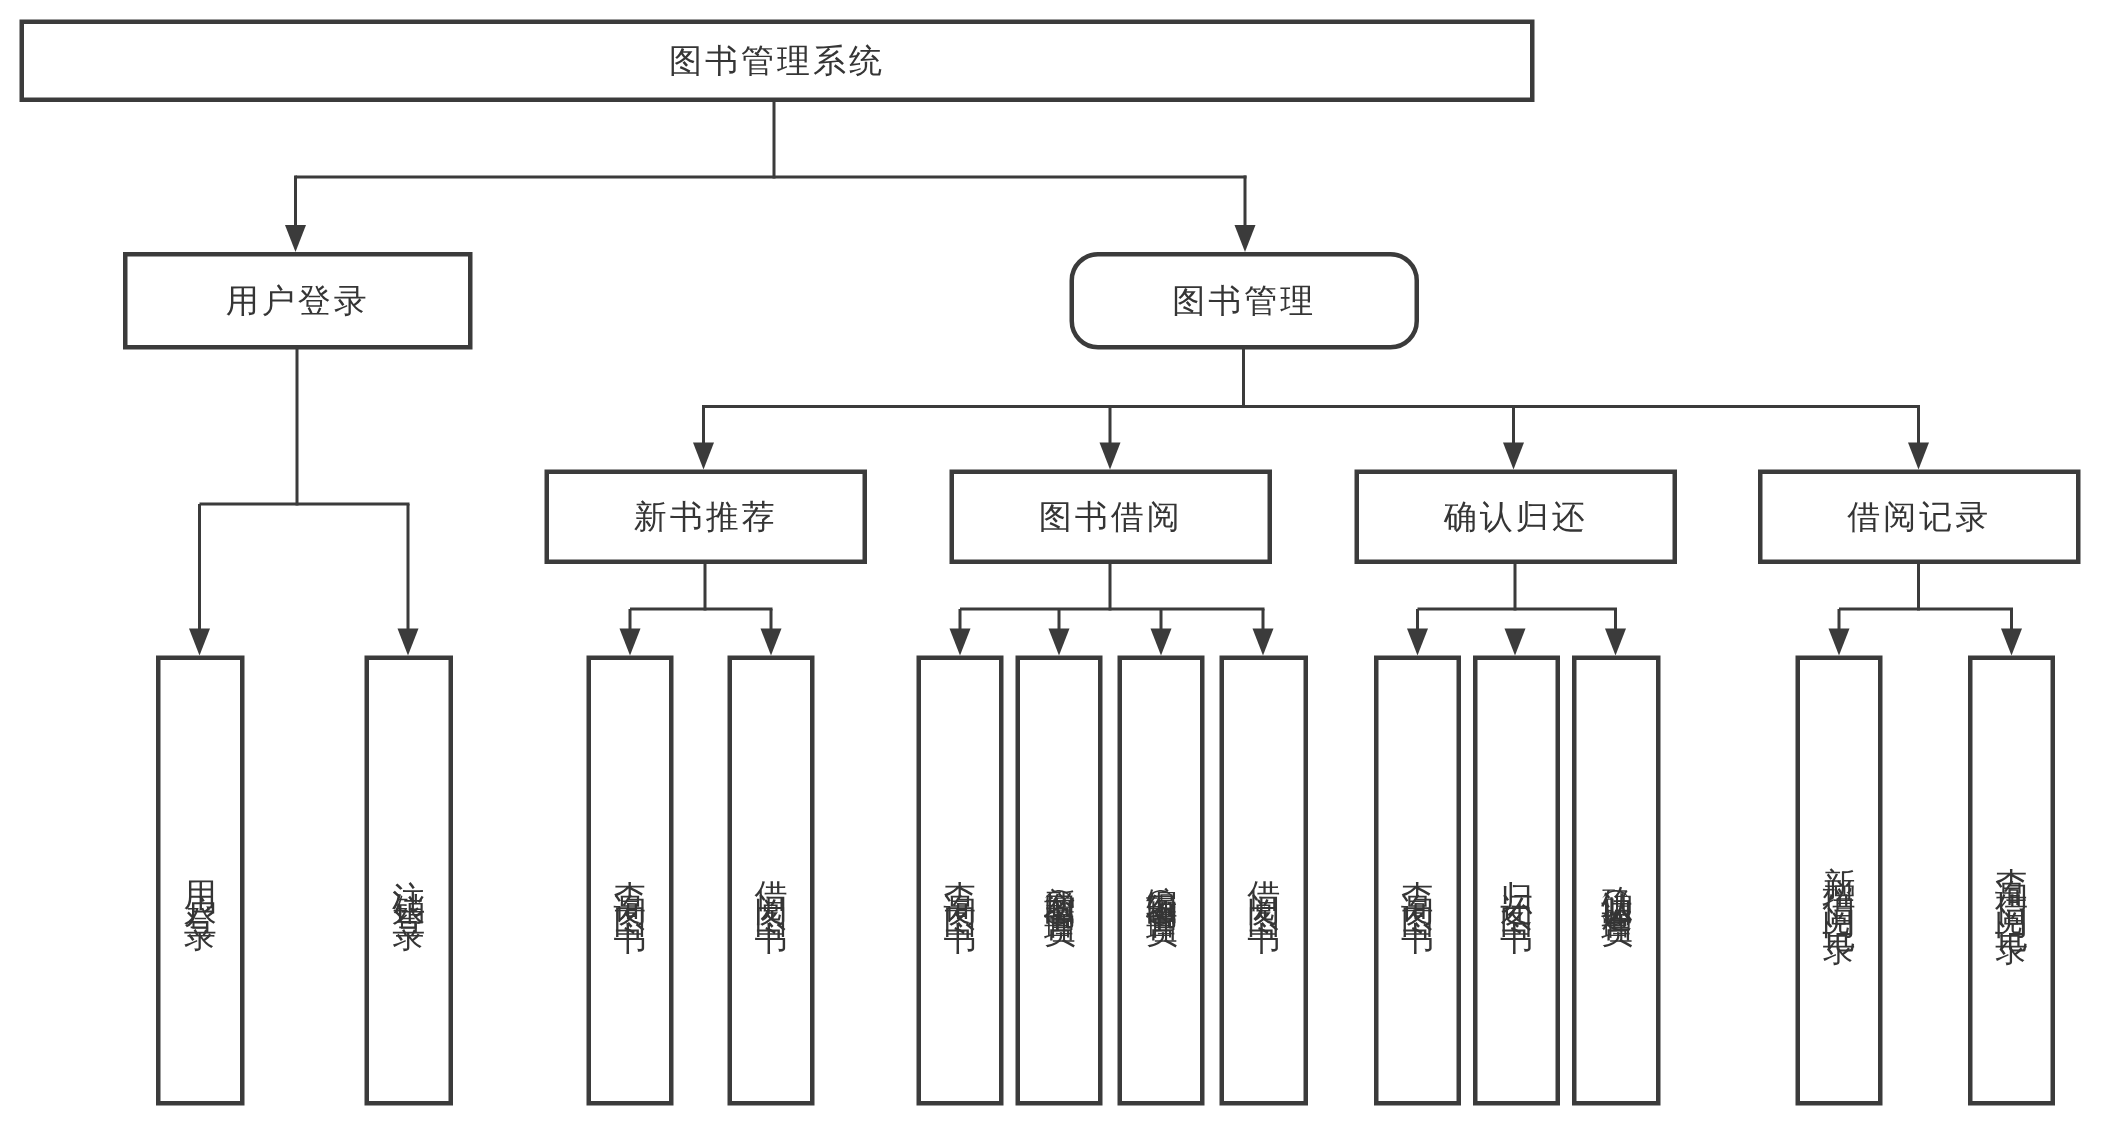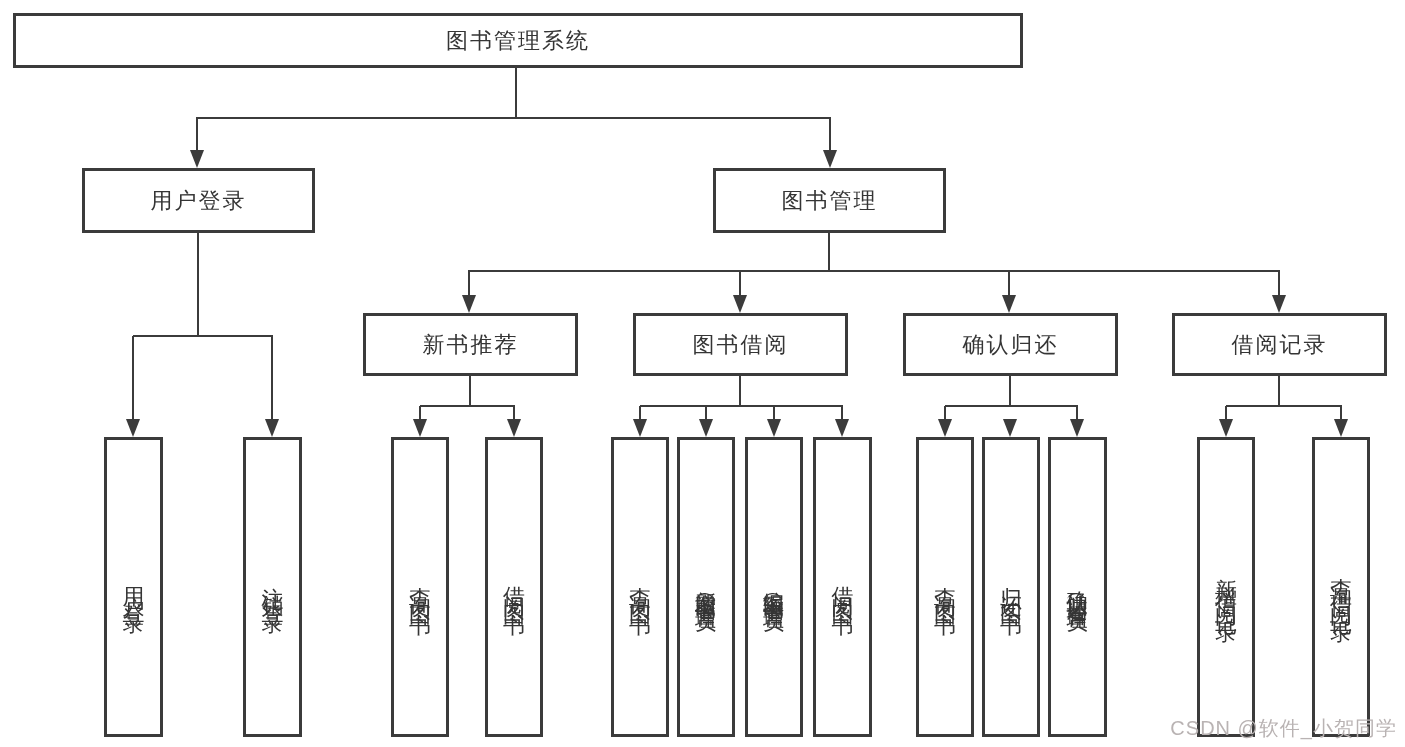--- a/index.html
+++ b/index.html
@@ -31,21 +31,21 @@
   }
 </style>
 </head>
 <body>
 
 <div class="canvas">
 
   <div class="box" style="left:13px; top:13px; width:1010px; height:55px;">图书管理系统</div>
 
   <div class="box" style="left:82px; top:168px; width:233px; height:65px;">用户登录</div>
-  <div class="box" style="left:713px; top:168px; width:233px; height:65px;">图书管理</div>
+  <div class="box" style="left:713px; top:168px; width:233px; height:65px;border-radius:19px;">图书管理</div>
 
   <div class="box" style="left:633px; top:313px; width:215px; height:63px;">图书借阅</div>
   <div class="box" style="left:363px; top:313px; width:215px; height:63px;">新书推荐</div>
   <div class="box" style="left:903px; top:313px; width:215px; height:63px;">确认归还</div>
   <div class="box" style="left:1172px; top:313px; width:215px; height:63px;">借阅记录</div>
 
   <div class="box leaf" style="left:104px; top:437px; width:59px; height:300px;">
     <span>用户登录</span>
     </div>
   <div class="box leaf" style="left:243px; top:437px; width:59px; height:300px;">
@@ -78,21 +78,20 @@
   <div class="box leaf tight" style="left:1048px; top:437px; width:59px; height:300px;">
     <span>确认归还（管理员）</span>
     </div>
   <div class="box leaf" style="left:1197px; top:437px; width:58px; height:300px;">
     <span>新增借阅记录</span>
     </div>
   <div class="box leaf" style="left:1312px; top:437px; width:58px; height:300px;">
     <span>查询借阅记录</span>
     </div>
 
-  <div class="watermark">CSDN @软件_小贺同学</div>
 <div class="vline" style="left: 515px; top: 68px; height: 51px;"></div>
     <div class="vline" style="left: 196px; top: 117px; height: 36px;"></div>
     <div class="vline" style="left: 829px; top: 117px; height: 36px;"></div>
     <div class="vline" style="left: 197px; top: 232px; height: 105px;"></div>
     <div class="vline" style="left: 132px; top: 336px; height: 85px;"></div>
     <div class="vline" style="left: 271px; top: 336px; height: 85px;"></div>
     <div class="vline" style="left: 828px; top: 232px; height: 40px;"></div>
     <div class="vline" style="left: 468px; top: 270px; height: 27px;"></div>
     <div class="vline" style="left: 739px; top: 270px; height: 27px;"></div>
     <div class="vline" style="left: 1008px; top: 270px; height: 27px;"></div>

